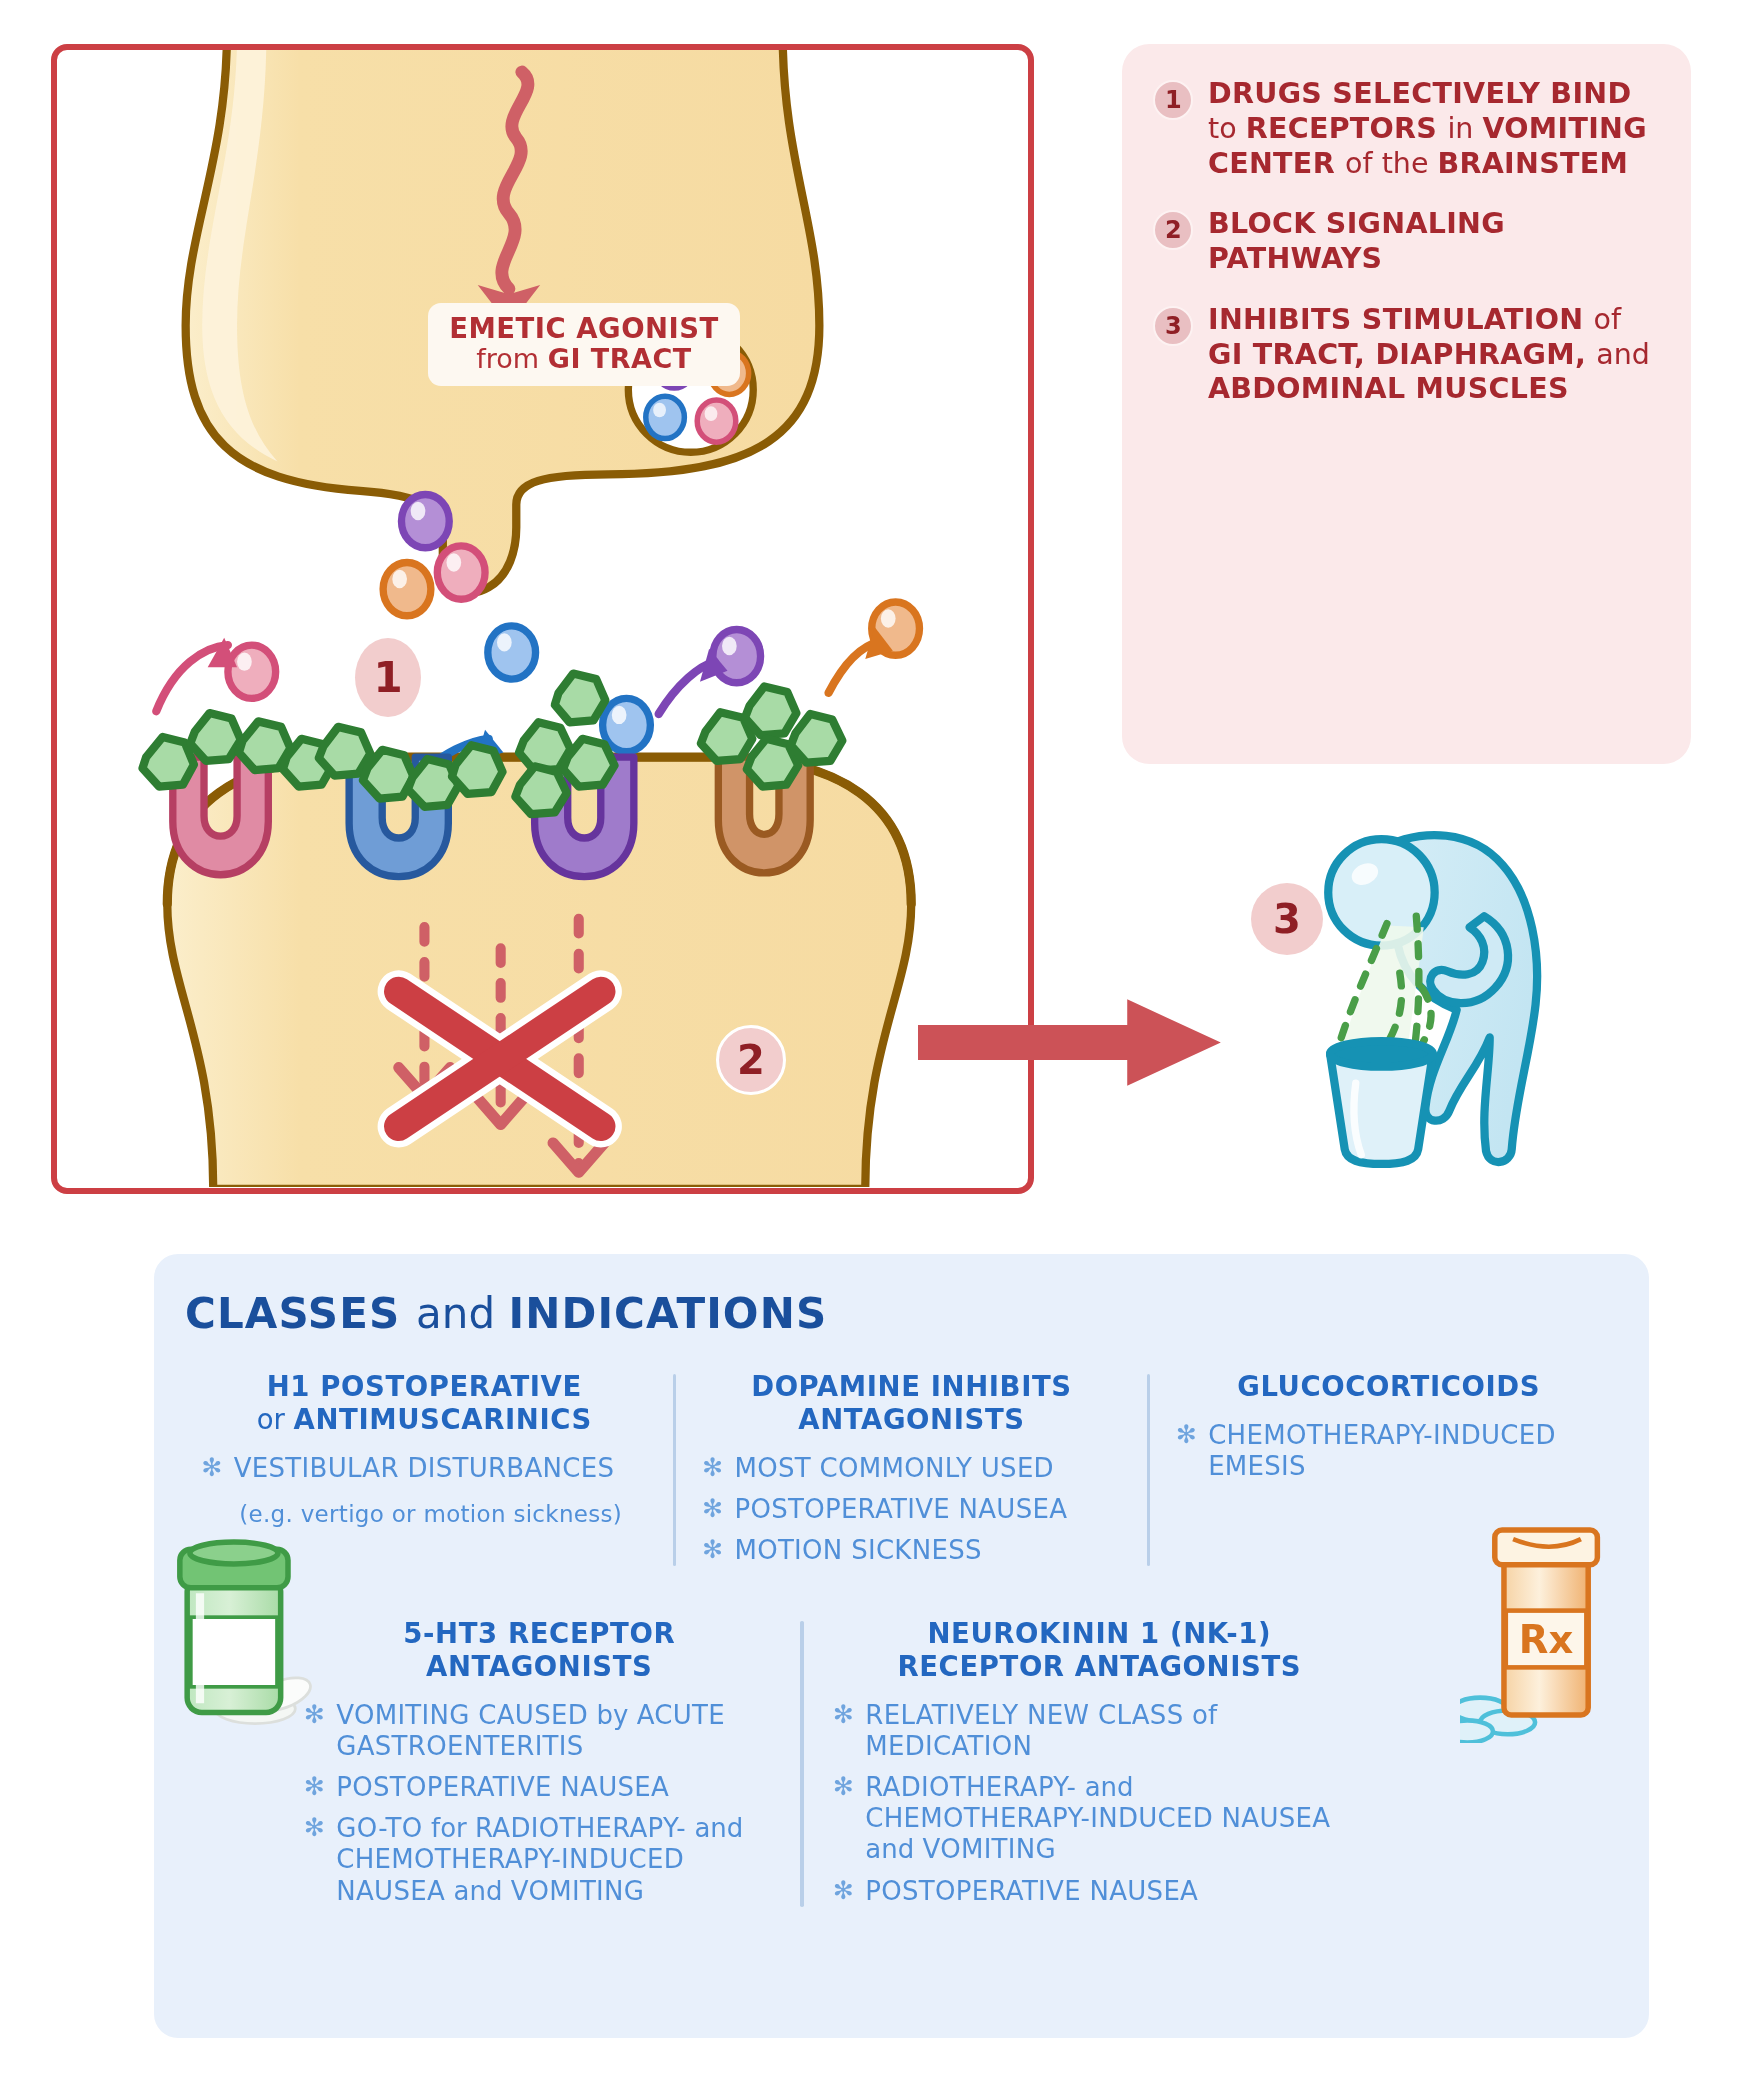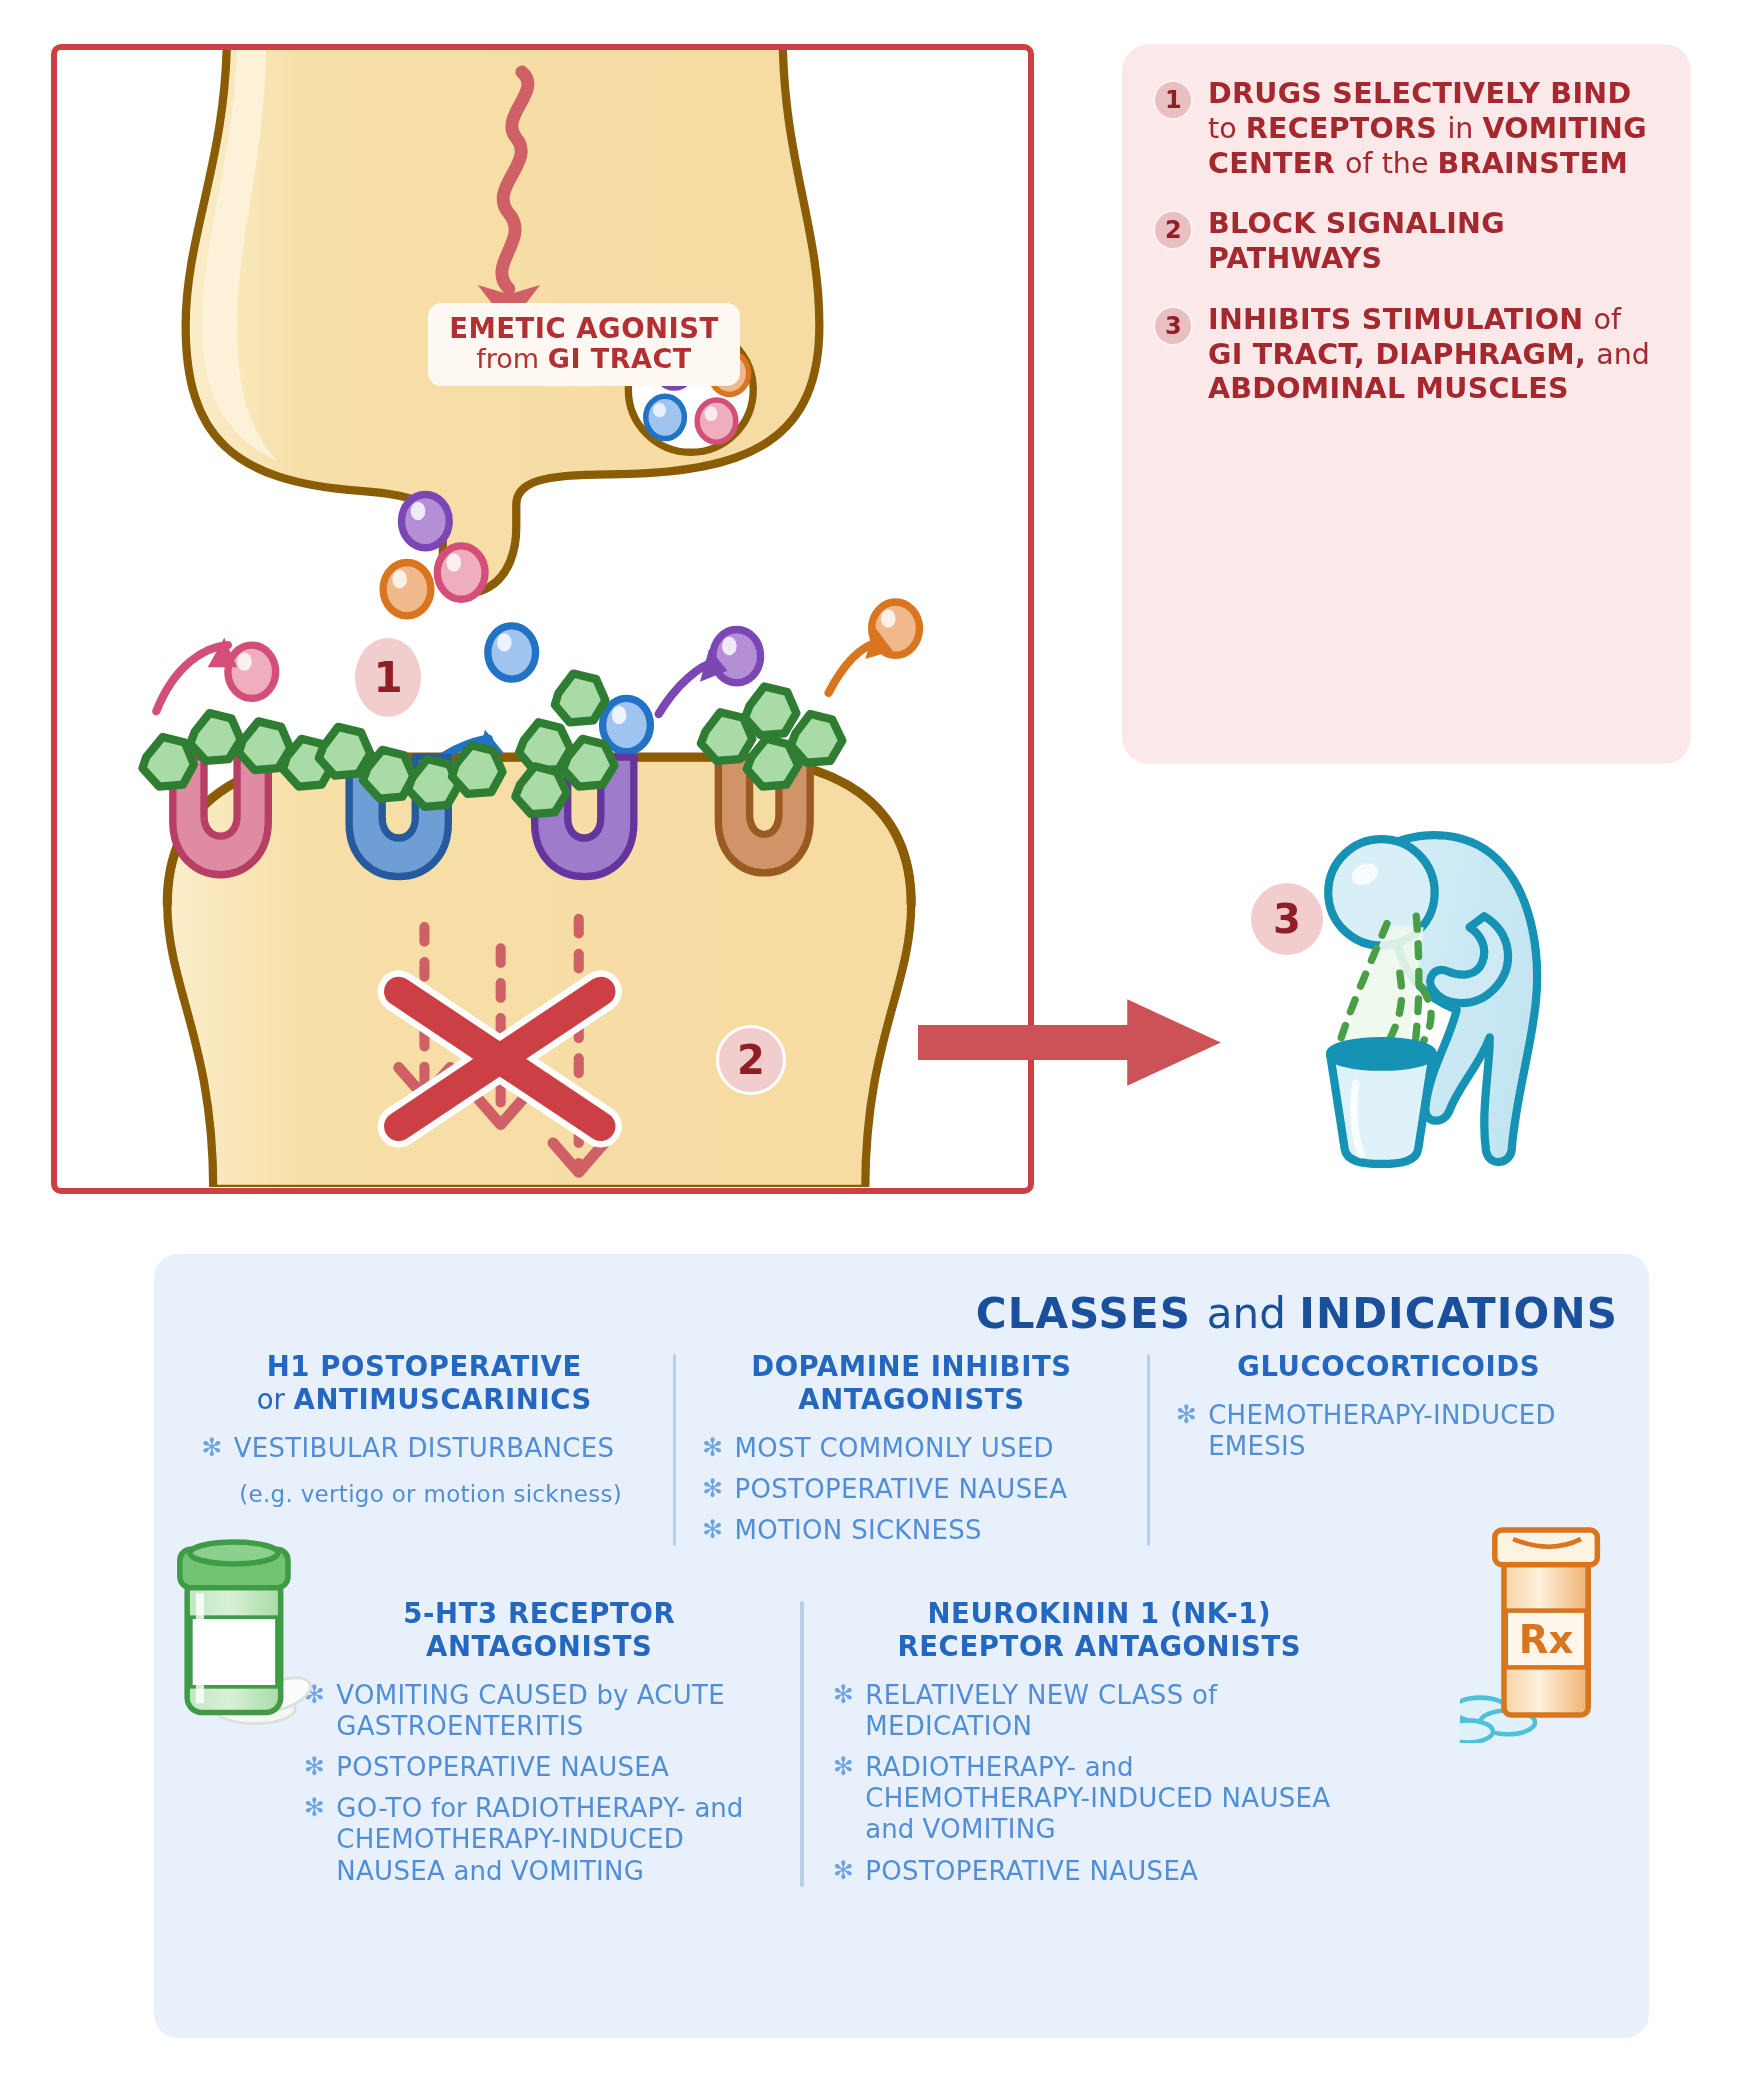--- a/index.html
+++ b/index.html
@@ -15,21 +15,21 @@
     background: #ffffff;
     overflow: hidden;
   }
 
   
   .neuron-panel {
     position: absolute;
     left: 51px; top: 44px;
     width: 983px; height: 1150px;
     border: 6.4px solid #cc3f44;
-    border-radius: 10px;
+    border-radius: 16px;
     background: #ffffff;
     overflow: hidden;
   }
   .neuron-svg { position: absolute; left: 0; top: 0; }
 
   .emetic-label {
     position: absolute;
     left: 371px; top: 253px;
     width: 312px;
     background: #fdf8f1;
@@ -122,27 +122,27 @@
   
   .classes-panel {
     position: absolute;
     left: 154px; top: 1254px;
     width: 1495px; height: 784px;
     background: #e8f0fb;
     border-radius: 24px;
     padding: 35px 31px 20px;
   }
   .classes-title {
-    text-align: right;
+    text-align: left;
     color: #1a4f9c;
     font-family: "DejaVu Sans", sans-serif;
     font-weight: bold;
     font-size: 42px;
     letter-spacing: 1.1px;
-    margin-bottom: 12px;
+    margin-bottom: 32px;
   }
   .classes-title .lc { text-transform: none; font-weight: normal; letter-spacing: 0; }
 
   .row-top { display: flex; position: relative; }
   .col { position: relative; padding: 0 16.5px; }
   .col-h1 { width: 479px; }
   .col-dop { width: 452px; }
   .col-glu { width: 459px; }
   .vdiv {
     width: 3.7px;

